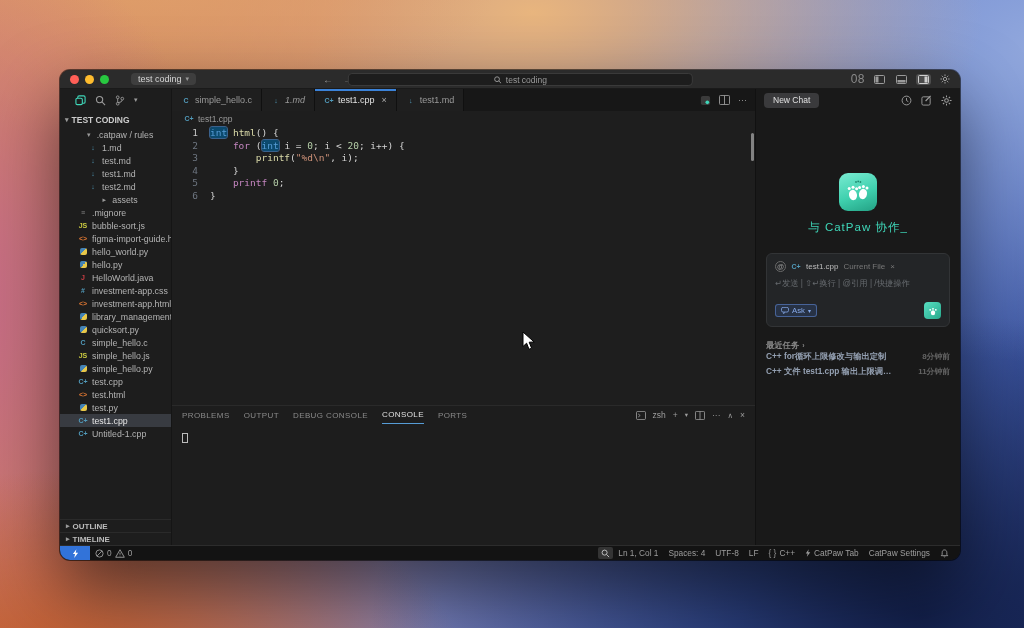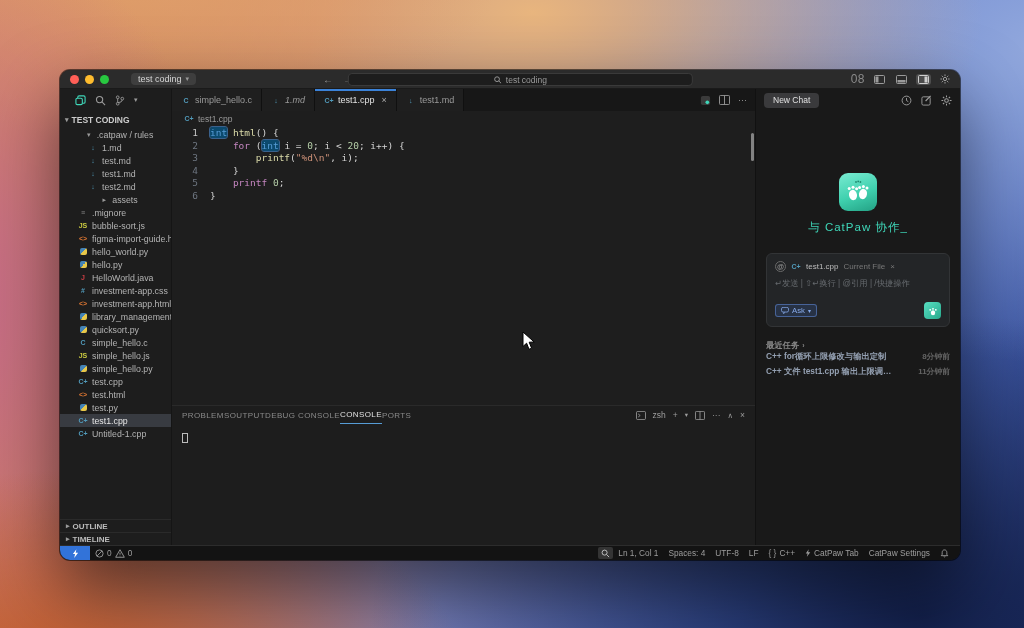--- a/index.html
+++ b/index.html
@@ -407,21 +407,21 @@
               <div class="cline"><span class="gut">2</span><span class="ctext"><span>    </span><span class="tk-ctrl">for</span><span> (</span><span class="tk-kw hl">int</span><span> i </span><span class="tk-op">=</span><span> </span><span class="tk-num">0</span><span>; i </span><span class="tk-op">&lt;</span><span> </span><span class="tk-num">20</span><span>; i</span><span class="tk-op">++</span><span>) {</span></span></div>
               <div class="cline"><span class="gut">3</span><span class="ctext"><span>        </span><span class="tk-fn">printf</span><span>(</span><span class="tk-str">"%d\n"</span><span>, i);</span></span></div>
               <div class="cline"><span class="gut">4</span><span class="ctext"><span>    }</span></span></div>
               <div class="cline"><span class="gut">5</span><span class="ctext"><span>    </span><span class="tk-ctrl">printf</span><span> </span><span class="tk-num">0</span><span>;</span></span></div>
               <div class="cline"><span class="gut">6</span><span class="ctext"><span>}</span></span></div>
             </div>
           <div class="scrollthumb"></div>
         </div>
         <div class="panel">
           <div class="paneltabs">
-            <div id="ptabs" style="display:flex;height:100%;align-items:center;">
+            <div id="ptabs" style="display:flex;gap:14px;height:100%;align-items:center;">
                 <div class="ptab">PROBLEMS</div>
                 <div class="ptab">OUTPUT</div>
                 <div class="ptab">DEBUG CONSOLE</div>
                 <div class="ptab act">CONSOLE</div>
                 <div class="ptab">PORTS</div>
               </div>
             <div class="panelctrl">
               <svg width="10" height="9" viewBox="0 0 12 11">
                   <rect x="0.5" y="0.5" width="11" height="10" rx="1.5" fill="none" stroke="#9d9d9d"></rect>
                   <path d="M2.5 3.5 L5 5.5 L2.5 7.5" fill="none" stroke="#9d9d9d"></path>

